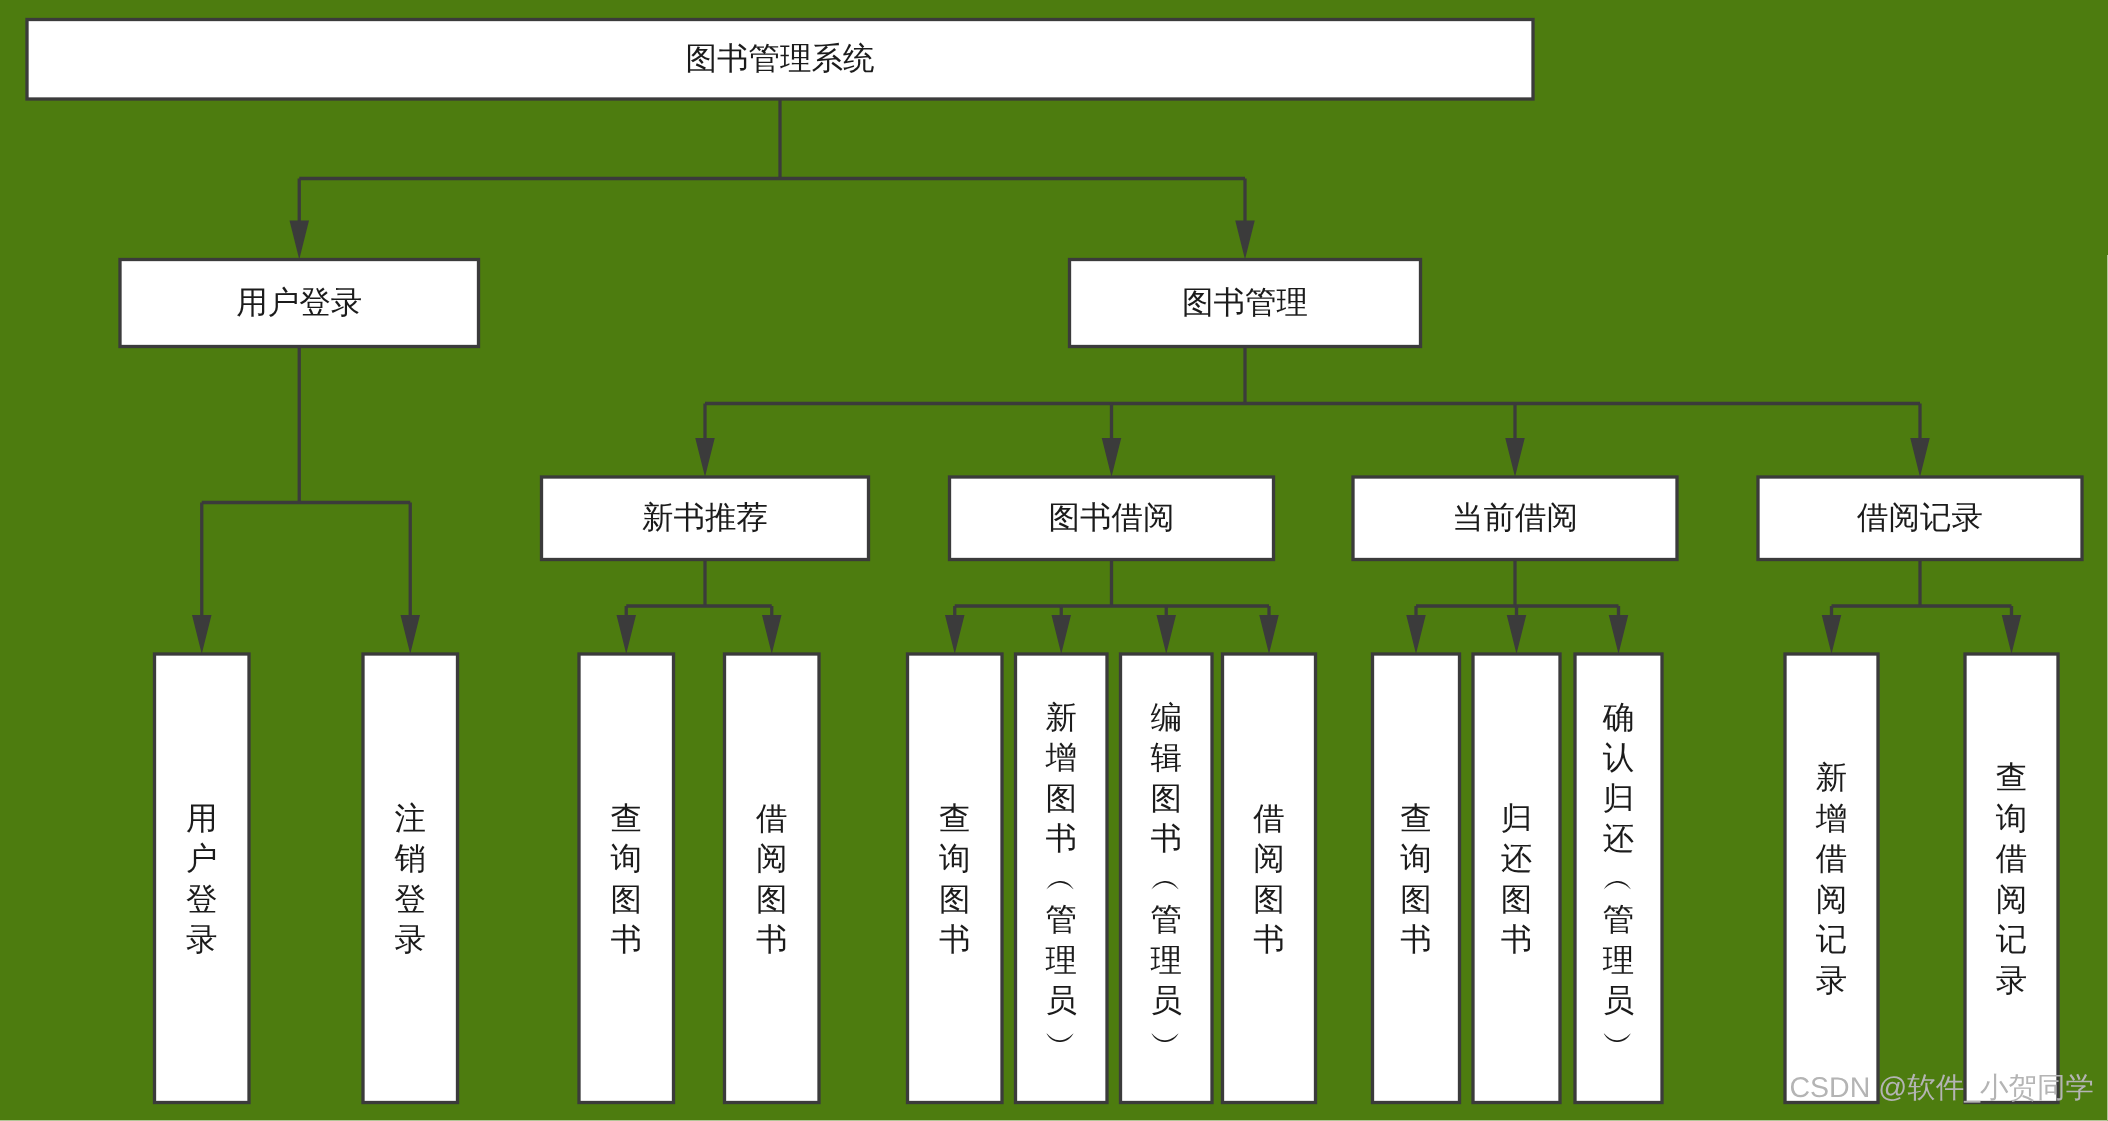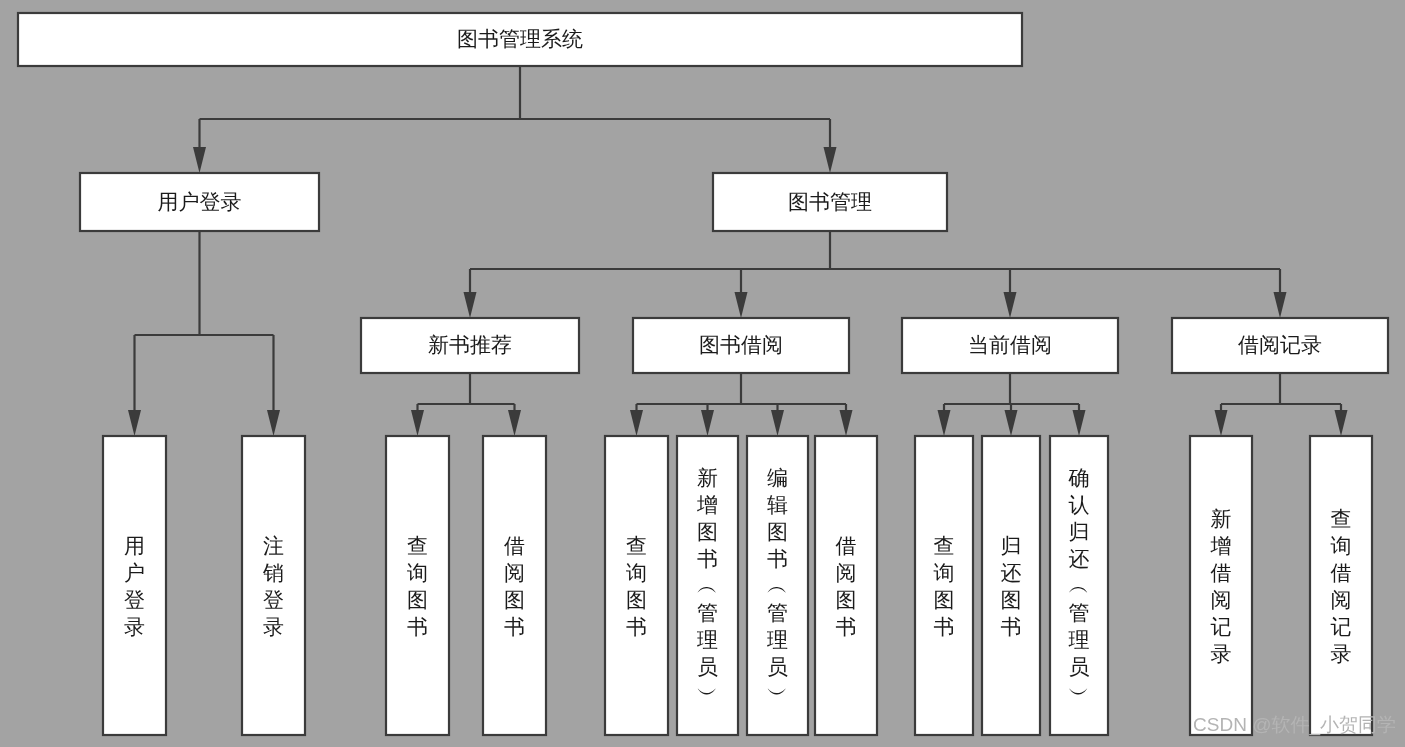--- a/index.html
+++ b/index.html
@@ -8,21 +8,21 @@
     padding: 0;
     background: #ffffff;
   }
   body {
     font-family: "Liberation Sans", "DejaVu Sans", sans-serif;
   }
   #diagram-root {
     position: relative;
     width: 1405px;
     height: 747px;
-    background: #a3a3a3;
+    background: #4d7c0f;
     overflow: hidden;
   }
   svg#tree-canvas {
     position: absolute;
     top: 0;
     left: 0;
     width: 1405px;
     height: 747px;
   }
   .node-box {

